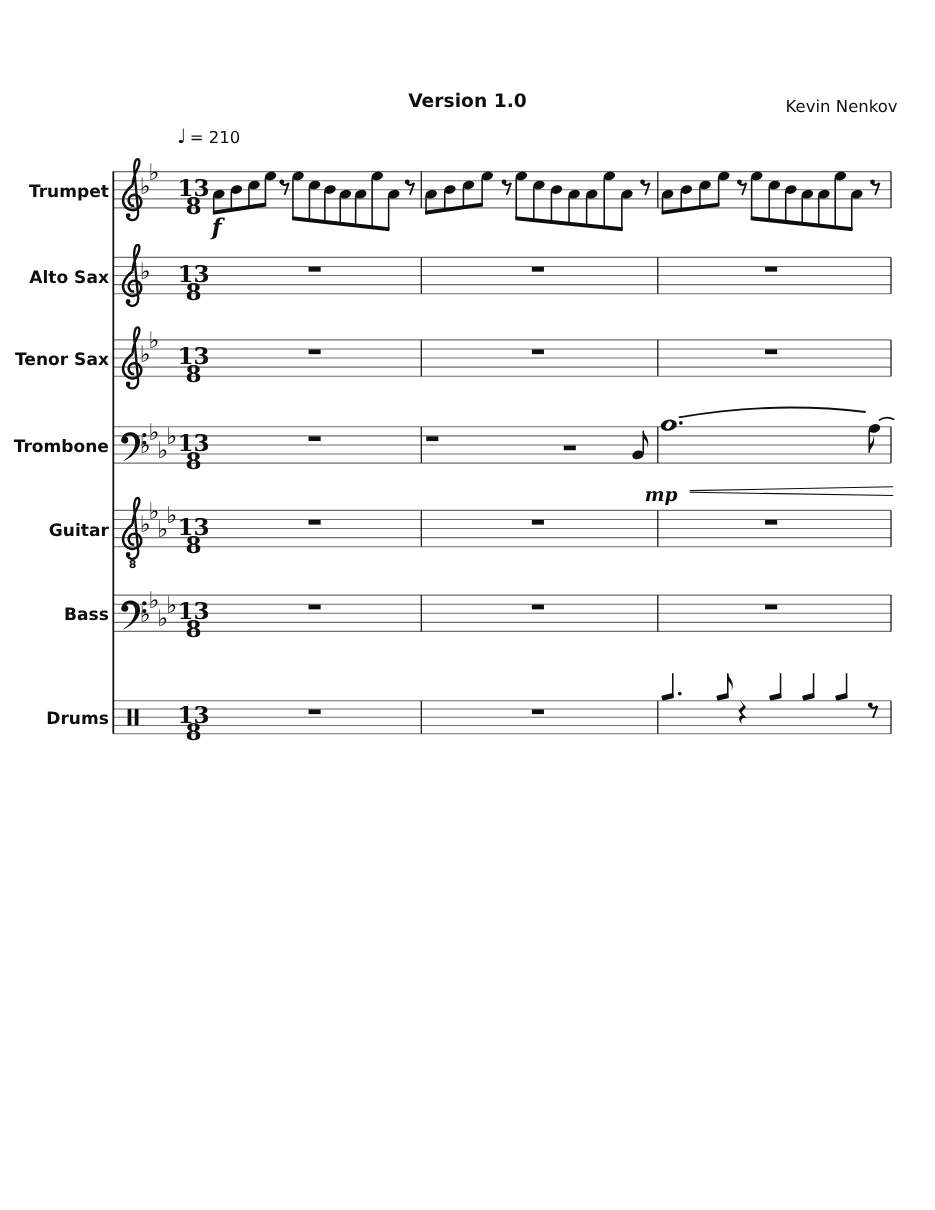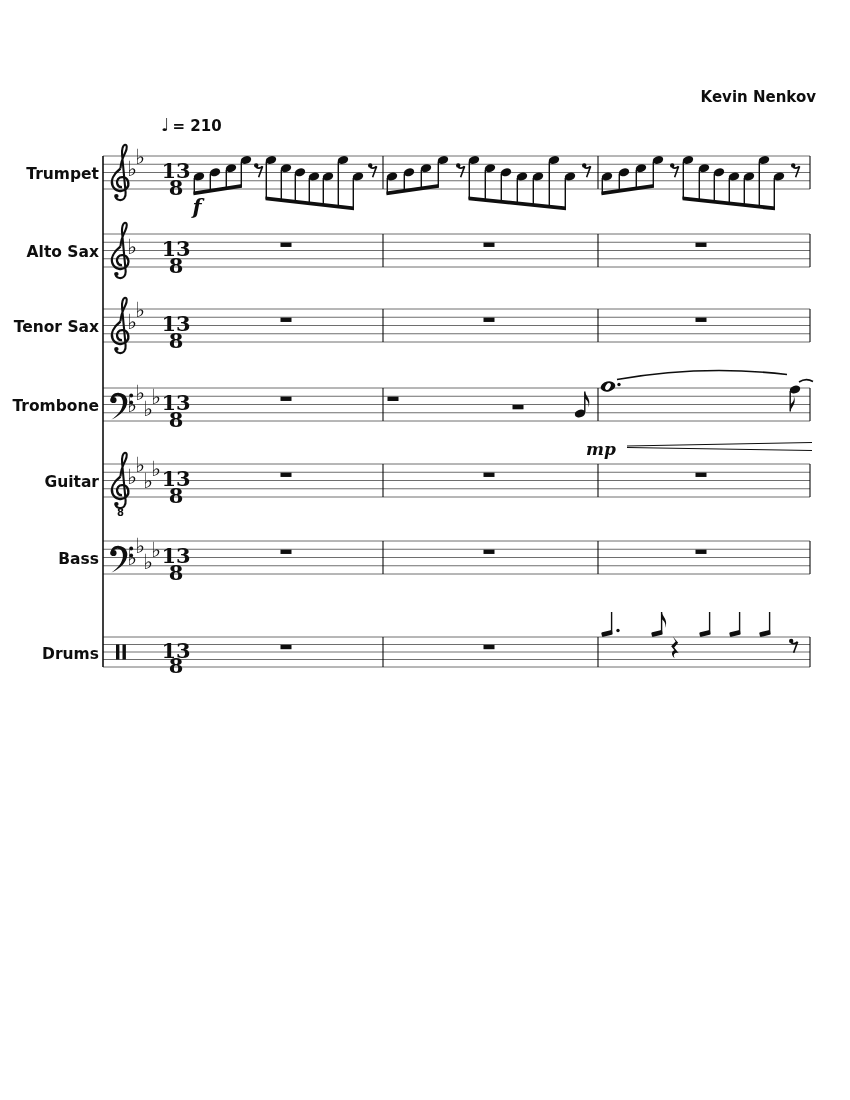--- a/index.html
+++ b/index.html
@@ -2,34 +2,35 @@
 <html><head>
 <meta charset="utf-8">
 <style>
   html,body{margin:0;padding:0;background:#fff;}
   #page{position:relative;width:850px;height:1100px;background:#ffffff;overflow:hidden;
         font-family:"DejaVu Sans",sans-serif;color:#0e0e0e;}
   .title{position:absolute;top:38px;left:0;width:100%;text-align:center;
          font-size:37px;font-weight:bold;letter-spacing:0.5px;}
   .subtitle{position:absolute;top:82px;left:0;width:100%;text-align:center;
             font-size:17px;font-weight:bold;}
-  .composer{position:absolute;top:88px;right:34px;font-size:15px;font-weight:bold;padding-left:16px;}
-  .tempo{position:absolute;top:114px;left:161px;font-size:15px;font-weight:bold;}
+  .composer{position:absolute;top:88px;right:34px;font-size:15px;font-weight:normal;padding-left:16px;}
+  .tempo{position:absolute;top:114px;left:161px;font-size:15px;font-weight:normal;}
   .tempo .q{font-size:18px;margin-right:3px;}
   svg{position:absolute;left:0;top:0;}
   svg text{font-family:"DejaVu Sans",sans-serif;}
   .ilabel{font-size:15.5px;font-weight:bold;fill:#0e0e0e;}
   .flat{font-size:21px;fill:#0e0e0e;}
   .tsig{font-size:21px;font-weight:bold;fill:#0e0e0e;font-family:"DejaVu Serif",serif;}
   .dyn{font-family:"DejaVu Serif",serif;font-style:italic;font-weight:bold;fill:#0e0e0e;}
 </style>
 </head>
 <body>
 
 <div id="page">
+  <div class="subtitle">Version 1.0</div>
   <div class="composer">Kevin Nenkov</div>
   <div class="tempo"><span class="q">♩</span><span>= 210</span></div>
   <svg id="score-svg" width="850" height="1100" viewBox="0 0 850 1100">
       <g>
         <line x1="103" y1="156" x2="810" y2="156" stroke="#6e6e6e" stroke-width="1"></line>
         <line x1="103" y1="164.25" x2="810" y2="164.25" stroke="#6e6e6e" stroke-width="1"></line>
         <line x1="103" y1="172.5" x2="810" y2="172.5" stroke="#6e6e6e" stroke-width="1"></line>
         <line x1="103" y1="180.75" x2="810" y2="180.75" stroke="#6e6e6e" stroke-width="1"></line>
         <line x1="103" y1="189" x2="810" y2="189" stroke="#6e6e6e" stroke-width="1"></line>
         <text x="99" y="179" text-anchor="end" class="ilabel">Trumpet</text>

